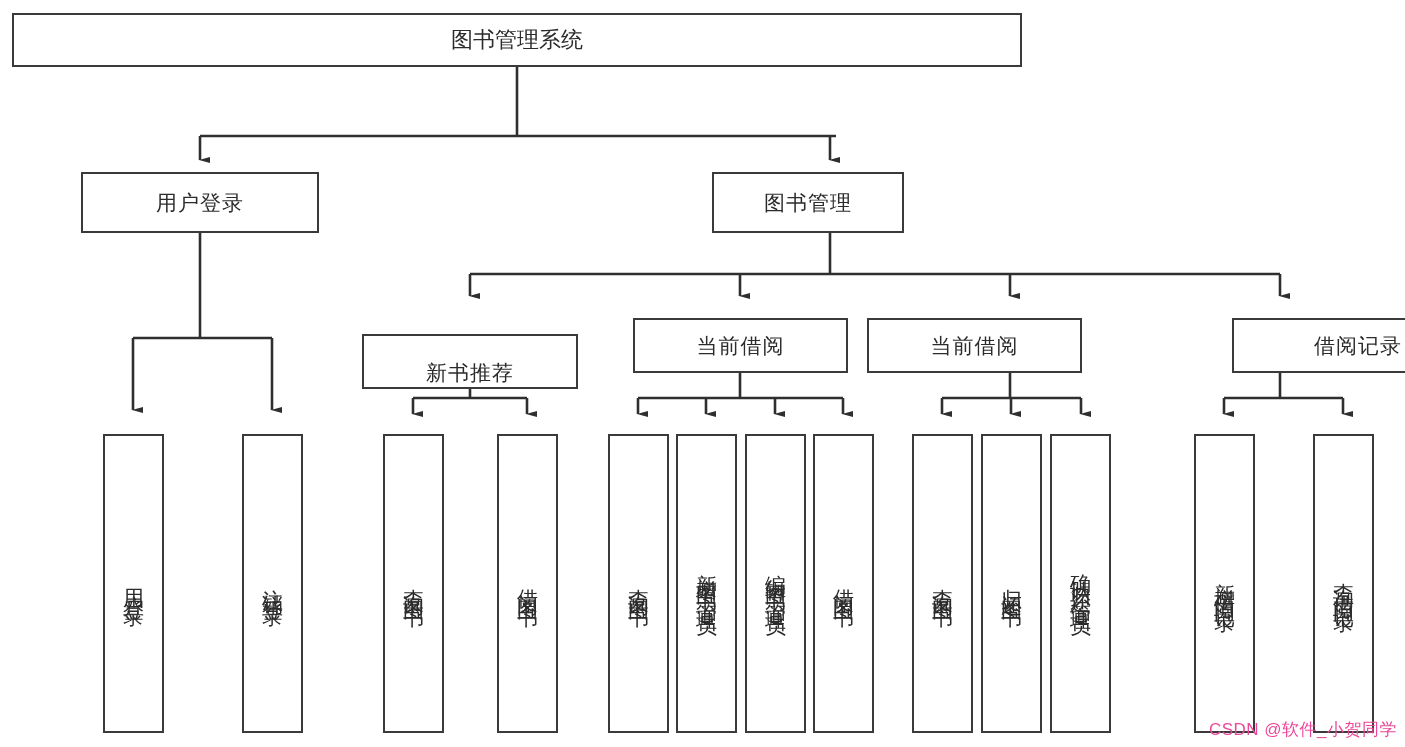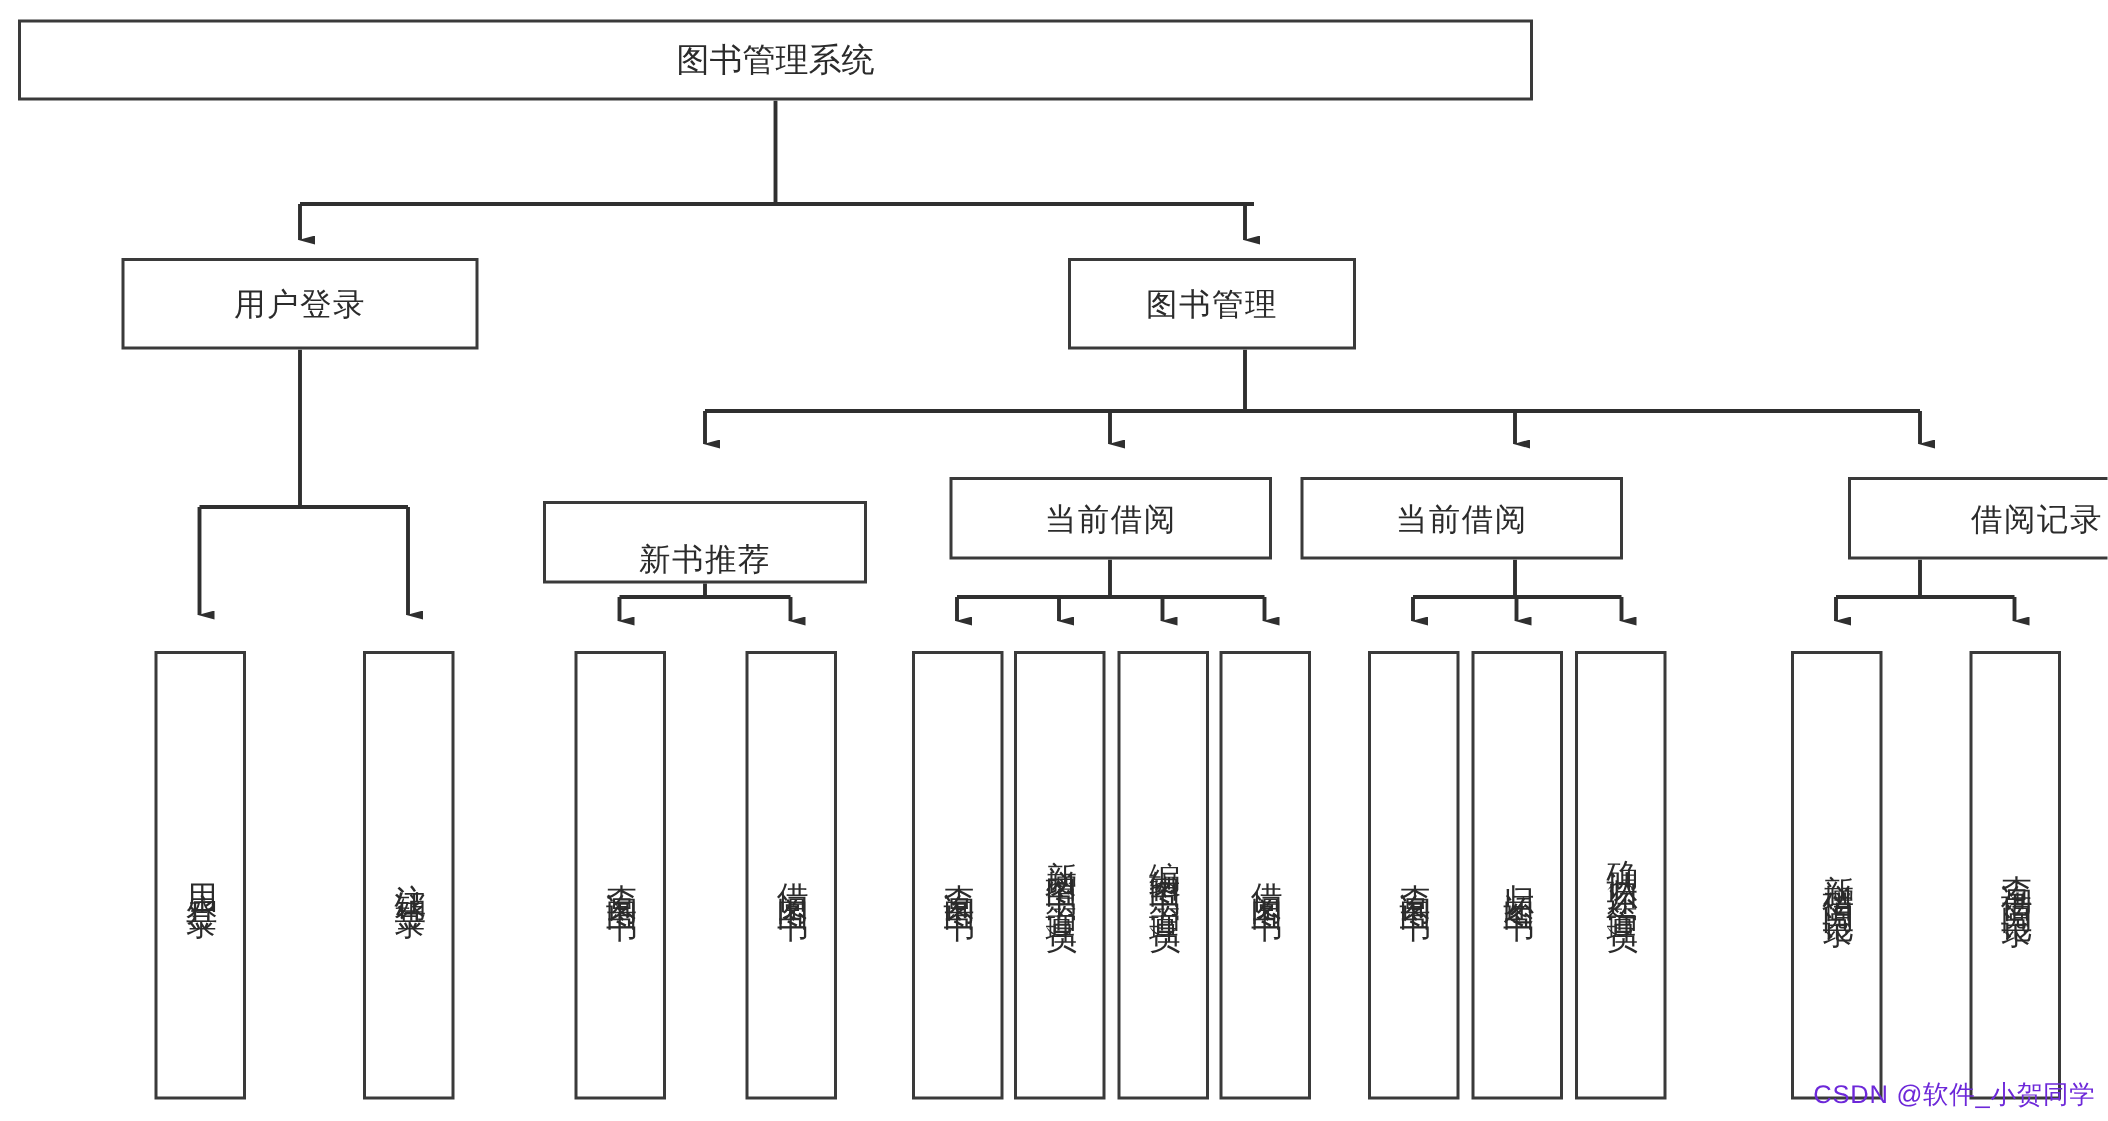--- a/index.html
+++ b/index.html
@@ -6,21 +6,21 @@
   body{width:1405px;height:747px;overflow:hidden;font-family:"Liberation Sans","DejaVu Sans",sans-serif;}
   #stage{position:relative;width:1405px;height:747px;background:#fff;}
   svg#wires{position:absolute;left:0;top:0;width:1405px;height:747px;pointer-events:none;}
   .node{position:absolute;box-sizing:border-box;border:2.5px solid #3a3a3a;background:#ffffff;
         display:flex;align-items:center;justify-content:center;color:#2b2b2b;}
   .node.h{font-size:21px;letter-spacing:1px;}
   .node.root{font-size:22px;}
   .node.v{writing-mode:vertical-rl;text-orientation:upright;font-size:21px;letter-spacing:6px;
           line-height:1.05;white-space:nowrap;}
   .node.v span{writing-mode:vertical-rl;text-orientation:upright;}
-  .wm{position:absolute;right:8px;bottom:6px;font-size:17px;color:#6d28d9;letter-spacing:.5px;
+  .wm{position:absolute;right:8px;bottom:6px;font-size:17px;color:#ec4899;letter-spacing:.5px;
       font-family:"Liberation Sans","DejaVu Sans",sans-serif;}
 </style>
 </head>
 <body>
 
 <div id="stage">
 
   <svg id="wires" viewBox="0 0 1405 747">
     <defs>
       <marker id="arw" markerWidth="10" markerHeight="12" refX="3" refY="10" orient="auto" markerUnits="userSpaceOnUse">

